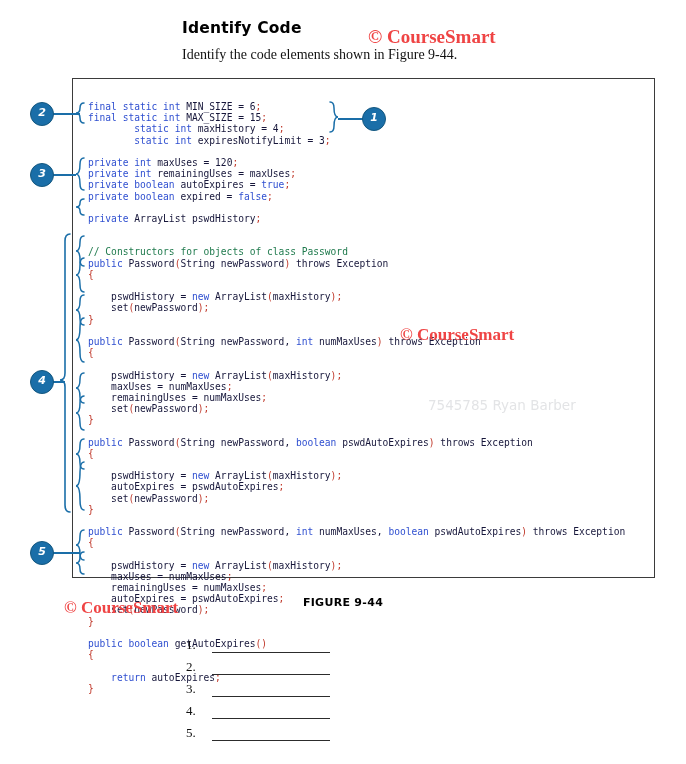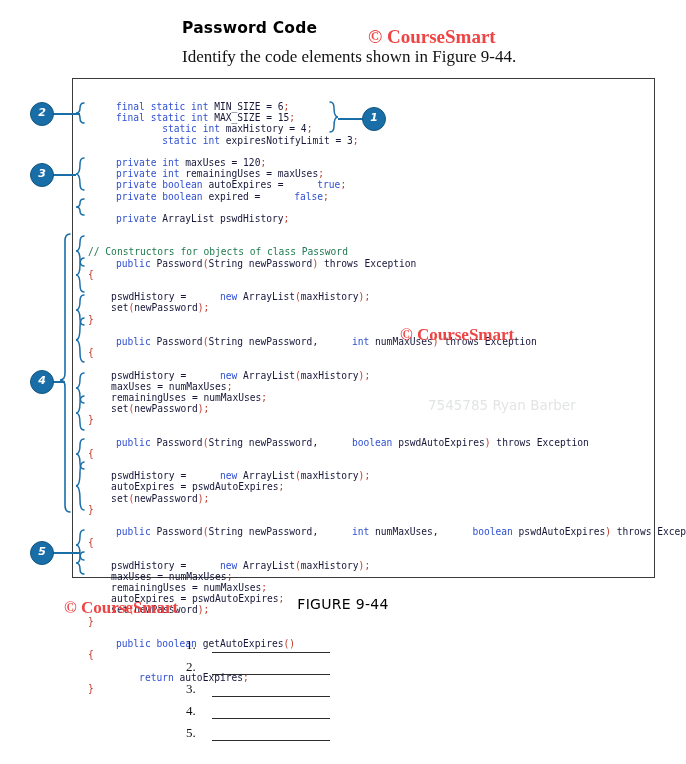--- a/index.html
+++ b/index.html
@@ -25,21 +25,21 @@
     font-weight: bold;
     font-size: 15.5px;
     letter-spacing: 0.2px;
     color: #000000;
   }
   .page-subtitle {
     position: absolute;
     left: 182px;
     top: 47px;
     font-family: "Liberation Serif", serif;
-    font-size: 17px;
+    font-size: 14px;
     color: #111111;
   }
 
   
   .figure-box {
     position: absolute;
     left: 72px;
     top: 78px;
     width: 583px;
     height: 500px;
@@ -47,40 +47,40 @@
     background: #ffffff;
     box-sizing: border-box;
   }
   .figure-caption {
     position: absolute;
     left: 0;
     top: 596px;
     width: 686px;
     text-align: center;
     font-family: "DejaVu Sans", sans-serif;
-    font-weight: normal;
-    font-size: 14px;
+    font-weight: bold;
+    font-size: 11px;
     letter-spacing: 0.3px;
     color: #000000;
   }
 
   
   .code-area {
     position: absolute;
     left: 88px;
     top: 101px;
     font-family: "DejaVu Sans Mono", monospace;
     font-size: 9.6px;
     line-height: 11.2px;
     white-space: pre;
     color: #1b1b3a;
   }
   .code-line { height: 11.2px; white-space: pre; }
   .blank { height: 11.2px; }
-  .kw   { color: #2f4fd0; margin-left: 28px; }
+  .kw   { color: #2f4fd0; }
   .id   { color: #16163a; }
   .pun  { color: #c0392b; }
   .cmt  { color: #1f7a4d; margin-top: 40px; }
 
   
   .callout {
     position: absolute;
     width: 22px;
     height: 22px;
     border-radius: 50%;
@@ -149,21 +149,21 @@
   .answer-rule {
     width: 118px;
     border-bottom: 1.4px solid #2c2c2c;
     height: 12px;
     margin-left: 4px;
   }
 </style>
 </head>
 <body>
 
-<div class="page-title">Password Code</div>
+<div class="page-title">Identify Code</div>
 <div class="page-subtitle">Identify the code elements shown in Figure 9-44.</div>
 
 <div class="wm" style="left:368px; top:26px; font-size:19px;">© CourseSmart</div>
 <div class="wm" style="left:400px; top:325px; font-size:17px;">© CourseSmart</div>
 <div class="wm" style="left:64px; top:598px; font-size:17px;">© CourseSmart</div>
 <div class="wm-user" style="left:428px; top:397px;">7545785 Ryan Barber</div>
 
 <div class="figure-box"></div>
 
 <div class="code-area" id="code-area"><div class="code-line"><span class="kw">final static int</span><span class="id"> MIN_SIZE = 6</span><span class="pun">;</span></div><div class="code-line"><span class="kw">final static int</span><span class="id"> MAX_SIZE = 15</span><span class="pun">;</span></div><div class="code-line"><span class="id">        </span><span class="kw">static int</span><span class="id"> maxHistory = 4</span><span class="pun">;</span></div><div class="code-line"><span class="id">        </span><span class="kw">static int</span><span class="id"> expiresNotifyLimit = 3</span><span class="pun">;</span></div><div class="code-line blank">&nbsp;</div><div class="code-line"><span class="kw">private int</span><span class="id"> maxUses = 120</span><span class="pun">;</span></div><div class="code-line"><span class="kw">private int</span><span class="id"> remainingUses = maxUses</span><span class="pun">;</span></div><div class="code-line"><span class="kw">private boolean</span><span class="id"> autoExpires = </span><span class="kw">true</span><span class="pun">;</span></div><div class="code-line"><span class="kw">private boolean</span><span class="id"> expired = </span><span class="kw">false</span><span class="pun">;</span></div><div class="code-line blank">&nbsp;</div><div class="code-line"><span class="kw">private</span><span class="id"> ArrayList pswdHistory</span><span class="pun">;</span></div><div class="code-line blank">&nbsp;</div><div class="code-line blank">&nbsp;</div><div class="code-line"><span class="cmt">// Constructors for objects of class Password</span></div><div class="code-line"><span class="kw">public</span><span class="id"> Password</span><span class="pun">(</span><span class="id">String newPassword</span><span class="pun">)</span><span class="id"> throws Exception</span></div><div class="code-line"><span class="pun">{</span></div><div class="code-line blank">&nbsp;</div><div class="code-line"><span class="id">    pswdHistory = </span><span class="kw">new</span><span class="id"> ArrayList</span><span class="pun">(</span><span class="id">maxHistory</span><span class="pun">)</span><span class="pun">;</span></div><div class="code-line"><span class="id">    set</span><span class="pun">(</span><span class="id">newPassword</span><span class="pun">)</span><span class="pun">;</span></div><div class="code-line"><span class="pun">}</span></div><div class="code-line blank">&nbsp;</div><div class="code-line"><span class="kw">public</span><span class="id"> Password</span><span class="pun">(</span><span class="id">String newPassword, </span><span class="kw">int</span><span class="id"> numMaxUses</span><span class="pun">)</span><span class="id"> throws Exception</span></div><div class="code-line"><span class="pun">{</span></div><div class="code-line blank">&nbsp;</div><div class="code-line"><span class="id">    pswdHistory = </span><span class="kw">new</span><span class="id"> ArrayList</span><span class="pun">(</span><span class="id">maxHistory</span><span class="pun">)</span><span class="pun">;</span></div><div class="code-line"><span class="id">    maxUses = numMaxUses</span><span class="pun">;</span></div><div class="code-line"><span class="id">    remainingUses = numMaxUses</span><span class="pun">;</span></div><div class="code-line"><span class="id">    set</span><span class="pun">(</span><span class="id">newPassword</span><span class="pun">)</span><span class="pun">;</span></div><div class="code-line"><span class="pun">}</span></div><div class="code-line blank">&nbsp;</div><div class="code-line"><span class="kw">public</span><span class="id"> Password</span><span class="pun">(</span><span class="id">String newPassword, </span><span class="kw">boolean</span><span class="id"> pswdAutoExpires</span><span class="pun">)</span><span class="id"> throws Exception</span></div><div class="code-line"><span class="pun">{</span></div><div class="code-line blank">&nbsp;</div><div class="code-line"><span class="id">    pswdHistory = </span><span class="kw">new</span><span class="id"> ArrayList</span><span class="pun">(</span><span class="id">maxHistory</span><span class="pun">)</span><span class="pun">;</span></div><div class="code-line"><span class="id">    autoExpires = pswdAutoExpires</span><span class="pun">;</span></div><div class="code-line"><span class="id">    set</span><span class="pun">(</span><span class="id">newPassword</span><span class="pun">)</span><span class="pun">;</span></div><div class="code-line"><span class="pun">}</span></div><div class="code-line blank">&nbsp;</div><div class="code-line"><span class="kw">public</span><span class="id"> Password</span><span class="pun">(</span><span class="id">String newPassword, </span><span class="kw">int</span><span class="id"> numMaxUses, </span><span class="kw">boolean</span><span class="id"> pswdAutoExpires</span><span class="pun">)</span><span class="id"> throws Exception</span></div><div class="code-line"><span class="pun">{</span></div><div class="code-line blank">&nbsp;</div><div class="code-line"><span class="id">    pswdHistory = </span><span class="kw">new</span><span class="id"> ArrayList</span><span class="pun">(</span><span class="id">maxHistory</span><span class="pun">)</span><span class="pun">;</span></div><div class="code-line"><span class="id">    maxUses = numMaxUses</span><span class="pun">;</span></div><div class="code-line"><span class="id">    remainingUses = numMaxUses</span><span class="pun">;</span></div><div class="code-line"><span class="id">    autoExpires = pswdAutoExpires</span><span class="pun">;</span></div><div class="code-line"><span class="id">    set</span><span class="pun">(</span><span class="id">newPassword</span><span class="pun">)</span><span class="pun">;</span></div><div class="code-line"><span class="pun">}</span></div><div class="code-line blank">&nbsp;</div><div class="code-line"><span class="kw">public boolean</span><span class="id"> getAutoExpires</span><span class="pun">()</span></div><div class="code-line"><span class="pun">{</span></div><div class="code-line blank">&nbsp;</div><div class="code-line"><span class="id">    </span><span class="kw">return</span><span class="id"> autoExpires</span><span class="pun">;</span></div><div class="code-line"><span class="pun">}</span></div></div>

